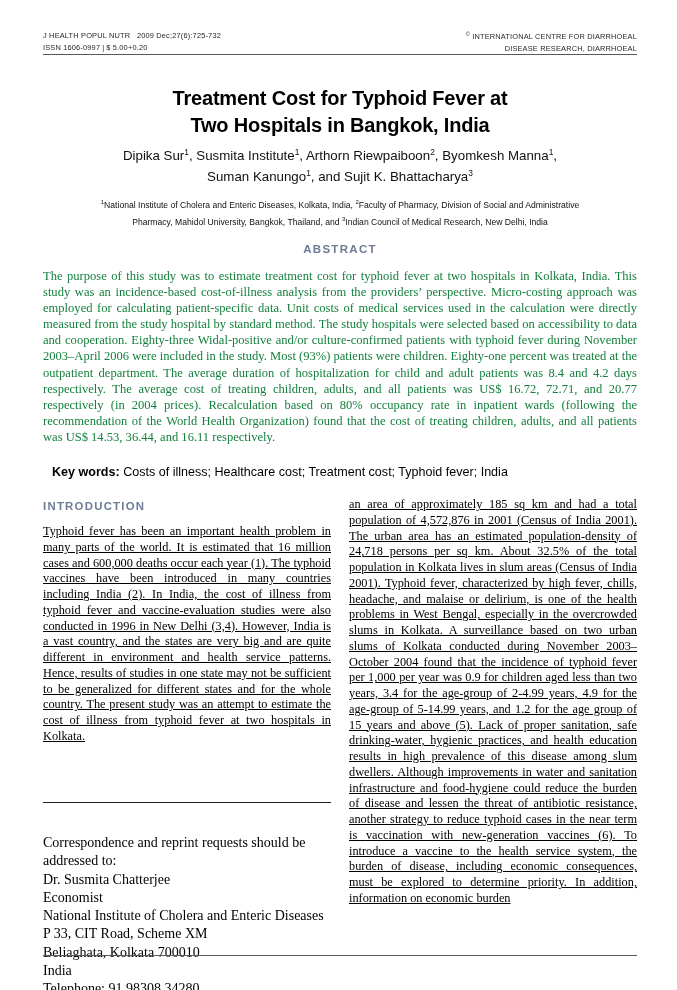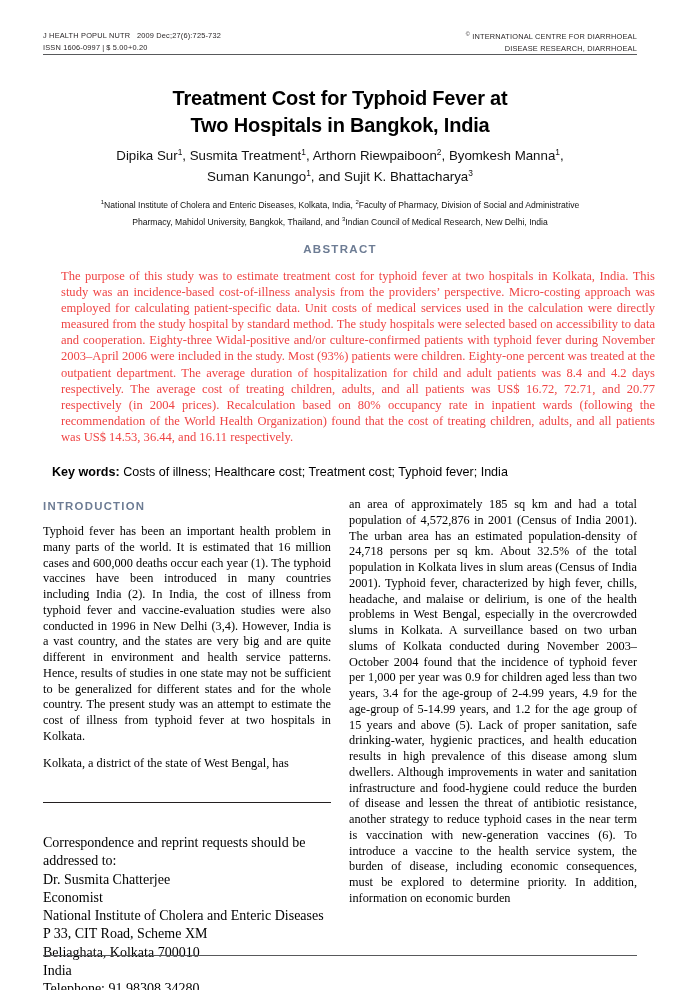--- a/index.html
+++ b/index.html
@@ -107,28 +107,28 @@
     width: 594px;
     text-align: center;
     font-family: "Liberation Sans", sans-serif;
     font-weight: bold;
     font-size: 11.5px;
     letter-spacing: 1.3px;
     color: #6d7c94;
   }
   .abstract-body {
     position: absolute;
-    left: 61px;
+    left: 43px;
     top: 268px;
     width: 594px;
     font-family: "Liberation Serif", serif;
     font-size: 12.55px;
     line-height: 1.283;
     text-align: justify;
-    color: #ef4444;
+    color: #15803d;
     hyphens: none;
   }
   .keywords {
     position: absolute;
     left: 52px;
     top: 464px;
     width: 594px;
     font-family: Liberation Sans, sans-serif;
     font-size: 12.55px;
     line-height: 1.28;
@@ -157,20 +157,21 @@
     color: #6d7c94;
     margin: 0 0 12px 0;
   }
   .bodytext {
     font-family: "Liberation Serif", serif;
     font-size: 12.3px;
     line-height: 1.282;
     text-align: justify;
     color: #000000;
     margin: 0;
+    text-decoration: underline;
   }
   .bodytext + .bodytext { margin-top: 11px; }
 
   
   .corr-rule {
     position: absolute;
     left: 43px;
     top: 802px;
     width: 288px;
     height: 0;
@@ -205,21 +206,21 @@
   </div>
   <div class="rule-top"></div>
 
   <h1 class="title">
     <span>Treatment Cost for Typhoid Fever at</span><br>
     <span>Two Hospitals in Bangkok, India</span>
   </h1>
 
   <div class="authors">
     <span>Dipika Sur</span><sup>1</sup>,
-    <span>Susmita Treatment</span><sup>1</sup>,
+    <span>Susmita Institute</span><sup>1</sup>,
     <span>Arthorn Riewpaiboon</span><sup>2</sup>,
     <span>Byomkesh Manna</span><sup>1</sup>,<br>
     <span>Suman Kanungo</span><sup>1</sup>,
     <span>and Sujit K. Bhattacharya</span><sup>3</sup>
   </div>
 
   <div class="affiliations">
     <sup>1</sup><span>National Institute of Cholera and Enteric Diseases, Kolkata, India,</span>
     <sup>2</sup><span>Faculty of Pharmacy, Division of Social and Administrative</span><br>
     <span>Pharmacy, Mahidol University, Bangkok, Thailand, and</span>
@@ -229,21 +230,20 @@
   <div class="abstract-heading">ABSTRACT</div>
   <div class="abstract-body">The purpose of this study was to estimate treatment cost for typhoid fever at two hospitals in Kolkata, India. This study was an incidence-based cost-of-illness analysis from the providers’ perspective. Micro-costing approach was employed for calculating patient-specific data. Unit costs of medical services used in the calculation were directly measured from the study hospital by standard method. The study hospitals were selected based on accessibility to data and cooperation. Eighty-three Widal-positive and/or culture-confirmed patients with typhoid fever during November 2003–April 2006 were included in the study. Most (93%) patients were children. Eighty-one percent was treated at the outpatient department. The average duration of hospitalization for child and adult patients was 8.4 and 4.2 days respectively. The average cost of treating children, adults, and all patients was US$ 16.72, 72.71, and 20.77 respectively (in 2004 prices). Recalculation based on 80% occupancy rate in inpatient wards (following the recommendation of the World Health Organization) found that the cost of treating children, adults, and all patients was US$ 14.53, 36.44, and 16.11 respectively.</div>
   <div class="keywords">
     <b>Key words:</b>
     <span>Costs of illness; Healthcare cost; Treatment cost; Typhoid fever; India</span>
   </div>
 
   <div class="col-left">
     <div class="section-heading">INTRODUCTION</div>
     <p class="bodytext">Typhoid fever has been an important health problem in many parts of the world.  It is estimated that 16 million cases and 600,000 deaths occur each year (1). The typhoid vaccines have been introduced in many countries including India (2). In India, the cost of illness from typhoid fever and vaccine-evaluation studies were also conducted in 1996 in New Delhi (3,4). However, India is a vast country, and the states are very big and are quite different in environment and health service patterns. Hence, results of studies in one state may not be sufficient to be generalized for different states and for the whole country. The present study was an attempt to estimate the cost of illness from typhoid fever at two hospitals in Kolkata.</p>
-    <p class="bodytext">Kolkata, a district of the state of West Bengal, has</p>
   </div>
 
   <div class="col-right">
     <p class="bodytext">an area of approximately 185 sq km and had a total population of 4,572,876 in 2001 (Census of India 2001).  The urban area has an estimated population-density of 24,718 persons per sq km. About 32.5% of the total population in Kolkata lives in slum areas (Census of India 2001). Typhoid fever, characterized by high fever, chills, headache, and malaise or delirium, is one of the health problems in West Bengal, especially in the overcrowded slums in Kolkata. A surveillance based on two urban slums of Kolkata conducted during November 2003–October 2004 found that the incidence of typhoid fever per 1,000 per year was 0.9 for children aged less than two years, 3.4 for the age-group of 2-4.99 years, 4.9 for the age-group of 5-14.99 years, and 1.2 for the age group of 15 years and above (5). Lack of proper sanitation, safe drinking-water, hygienic practices, and health education results in high prevalence of this disease among slum dwellers. Although improvements in water and sanitation infrastructure and food-hygiene could reduce the burden of disease and lessen the threat of antibiotic resistance, another strategy to reduce typhoid cases in the near term is vaccination with new-generation vaccines (6). To introduce a vaccine to the health service system, the burden of disease, including economic consequences, must be explored to determine priority. In addition, information on economic burden</p>
   </div>
 
   <div class="corr-rule"></div>
   <div class="correspondence">
     <span class="cline">Correspondence and reprint requests should be</span>
     <span class="cline">addressed to:</span>

